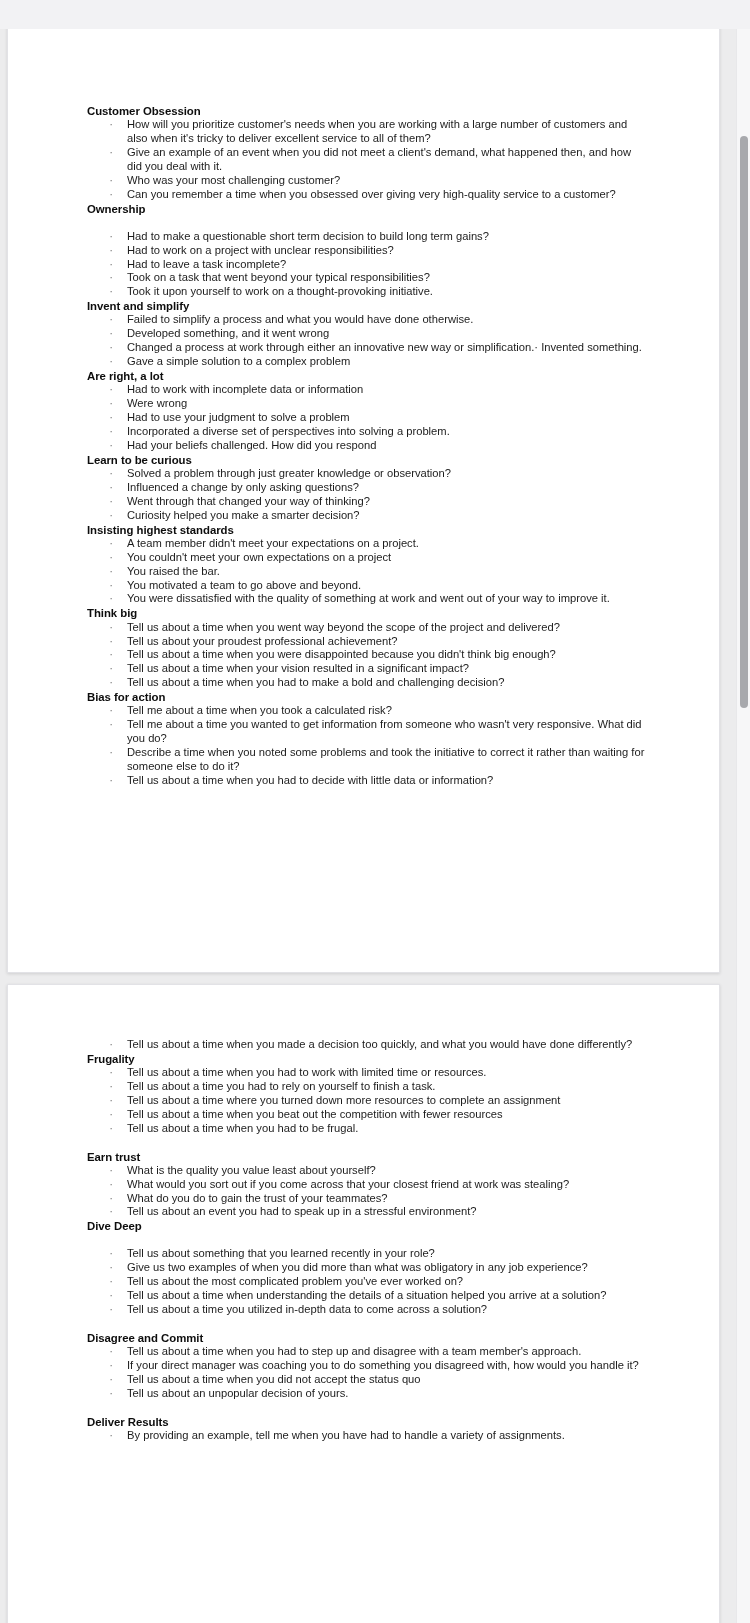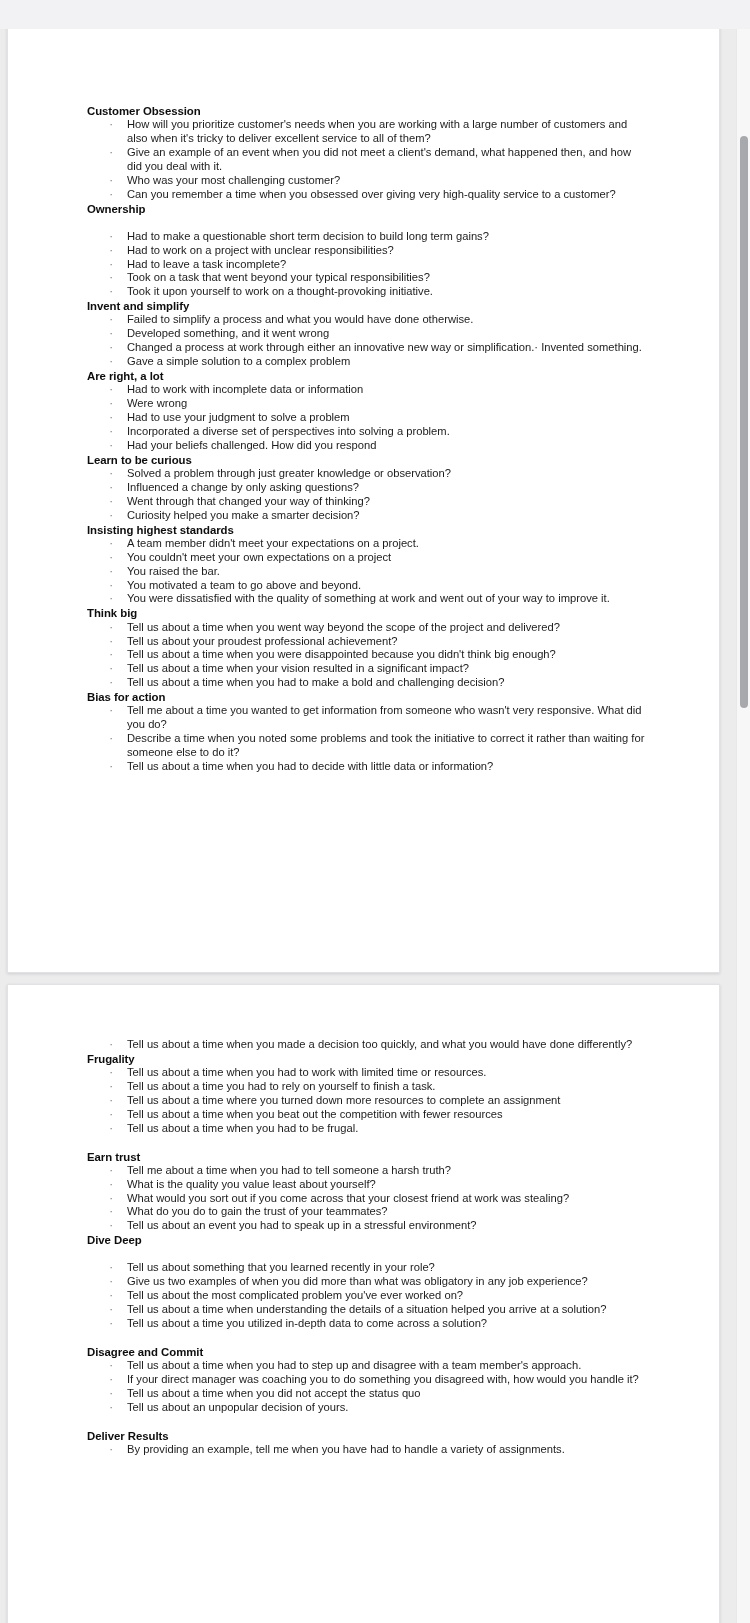--- a/index.html
+++ b/index.html
@@ -180,20 +180,21 @@
         <div class="heading">Think big</div>
         <ul class="qlist">
           <li>Tell us about a time when you went way beyond the scope of the project and delivered?</li>
           <li>Tell us about your proudest professional achievement?</li>
           <li>Tell us about a time when you were disappointed because you didn't think big enough?</li>
           <li>Tell us about a time when your vision resulted in a significant impact?</li>
           <li>Tell us about a time when you had to make a bold and challenging decision?</li>
         </ul>
         <div class="heading">Bias for action</div>
         <ul class="qlist">
+          <li>Tell me about a time when you took a calculated risk?</li>
           <li>Tell me about a time you wanted to get information from someone who wasn't very responsive. What did you do?</li>
           <li>Describe a time when you noted some problems and took the initiative to correct it rather than waiting for someone else to do it?</li>
           <li>Tell us about a time when you had to decide with little data or information?</li>
         </ul>
       </div>
   </div>
 
   <div class="page page-2">
     <div class="page-body" id="page-2-body">
         <ul class="qlist">
@@ -203,21 +204,20 @@
         <ul class="qlist">
           <li>Tell us about a time when you had to work with limited time or resources.</li>
           <li>Tell us about a time you had to rely on yourself to finish a task.</li>
           <li>Tell us about a time where you turned down more resources to complete an assignment</li>
           <li>Tell us about a time when you beat out the competition with fewer resources</li>
           <li>Tell us about a time when you had to be frugal.</li>
         </ul>
         <div class="spacer"></div>
         <div class="heading">Earn trust</div>
         <ul class="qlist">
-          <li>Tell me about a time when you had to tell someone a harsh truth?</li>
           <li>What is the quality you value least about yourself?</li>
           <li>What would you sort out if you come across that your closest friend at work was stealing?</li>
           <li>What do you do to gain the trust of your teammates?</li>
           <li>Tell us about an event you had to speak up in a stressful environment?</li>
         </ul>
         <div class="heading">Dive Deep</div>
         <div class="spacer"></div>
         <ul class="qlist">
           <li>Tell us about something that you learned recently in your role?</li>
           <li>Give us two examples of when you did more than what was obligatory in any job experience?</li>

